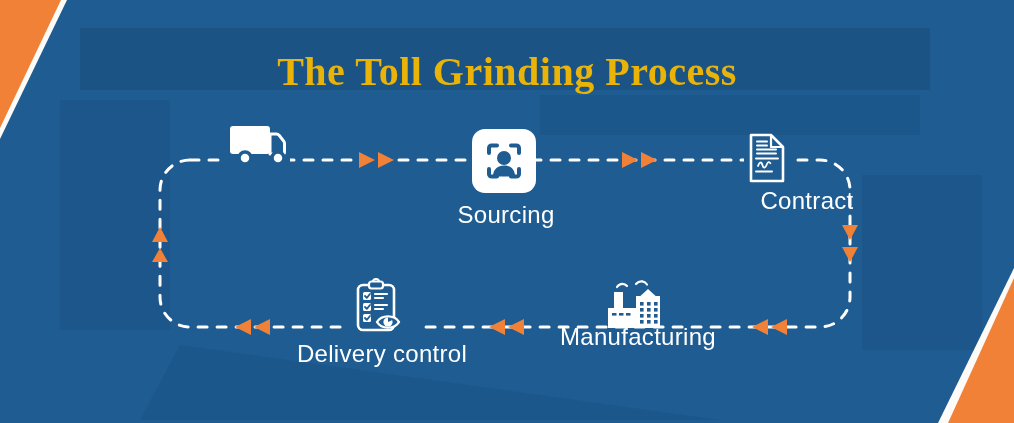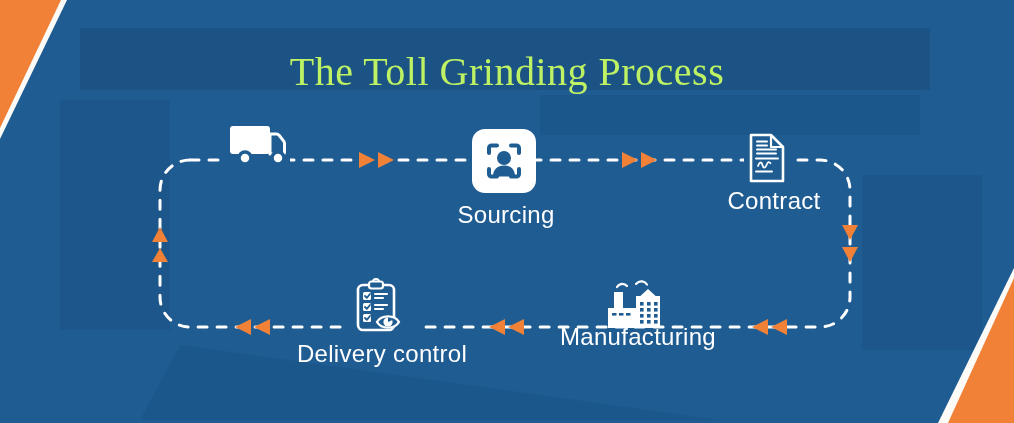--- a/index.html
+++ b/index.html
@@ -4,22 +4,22 @@
 <style>
   html,body{margin:0;padding:0;background:#10355c;}
   .stage{
     position:relative;width:1014px;height:423px;overflow:hidden;
     background:#1f5c92;
     font-family:"Liberation Sans",sans-serif;
   }
   svg.layer{position:absolute;left:0;top:0;width:1014px;height:423px;display:block;}
   .title{
     position:absolute;left:0;top:48px;width:1014px;text-align:center;
-    color:#bef264;font-family:"Liberation Serif","DejaVu Serif",serif;
-    font-weight:400;font-size:40px;letter-spacing:.5px;margin:0;
+    color:#eab308;font-family:"Liberation Serif","DejaVu Serif",serif;
+    font-weight:700;font-size:40px;letter-spacing:.5px;margin:0;
   }
   .icon{position:absolute;display:block;}
   .step-label{
     position:absolute;transform:translateX(-50%);white-space:nowrap;
     color:#ffffff;font-size:24px;font-weight:400;letter-spacing:.3px;
   }
 </style>
 </head>
 <body>
 
@@ -100,21 +100,21 @@
       <path d="M25,3 V15 H37" stroke-width="2.2"></path>
       <path d="M11,9.5 H21" stroke-width="2"></path>
       <path d="M11,13.5 H21" stroke-width="2"></path>
       <path d="M11,17.5 H30" stroke-width="2"></path>
       <path d="M11,21.5 H30" stroke-width="2"></path>
       <path d="M10,26.5 H32" stroke-width="2"></path>
       <path d="M12,34 c1.5,-4.5 3.5,-4.5 4.5,-.8 c1,3.6 3,3 4.5,-1.2 c.9,-2.4 2.3,-2.4 3.4,-.8" stroke-width="1.8"></path>
       <path d="M10,39.5 H26" stroke-width="2"></path>
     </g>
   </svg>
-  <div class="step-label" style="left:774px;top:187px">Contract</div>
+  <div class="step-label" style="left:807px;top:187px">Contract</div>
 
   <svg class="icon" style="left:600px;top:278px" width="66" height="56" viewBox="0 0 66 56">
     <g fill="none" stroke="#ffffff" stroke-width="2.2" stroke-linecap="round">
       <path d="M17,9 c3,-4.5 8,-3.5 10,-1"></path>
       <path d="M36,6 c4,-4.5 9,-2.5 11,.5"></path>
     </g>
     <g fill="#ffffff">
       <rect x="14" y="14" width="9" height="20"></rect>
       <rect x="8" y="30" width="36" height="20"></rect>
       <polygon points="36,22 48,11 60,22"></polygon>

